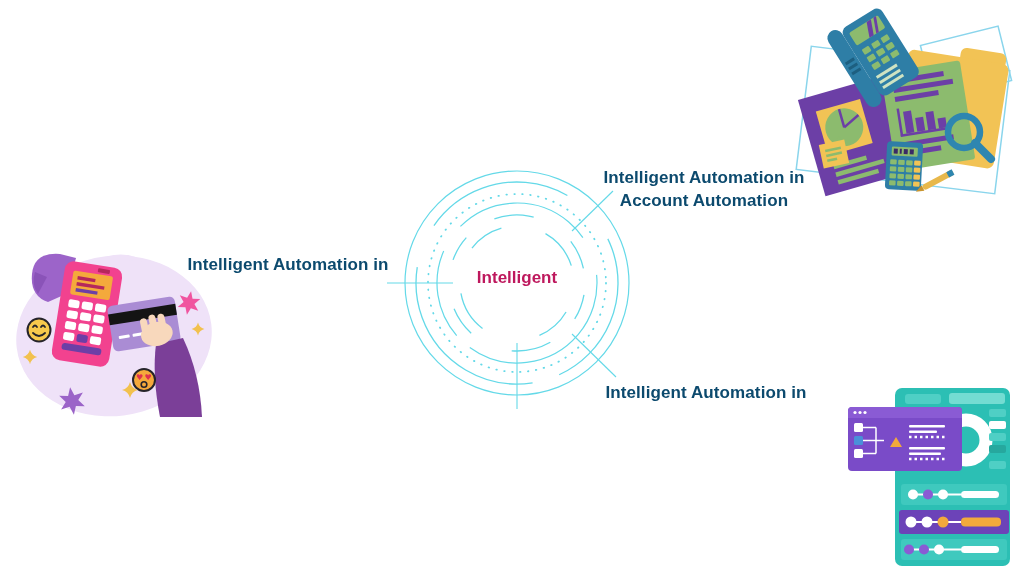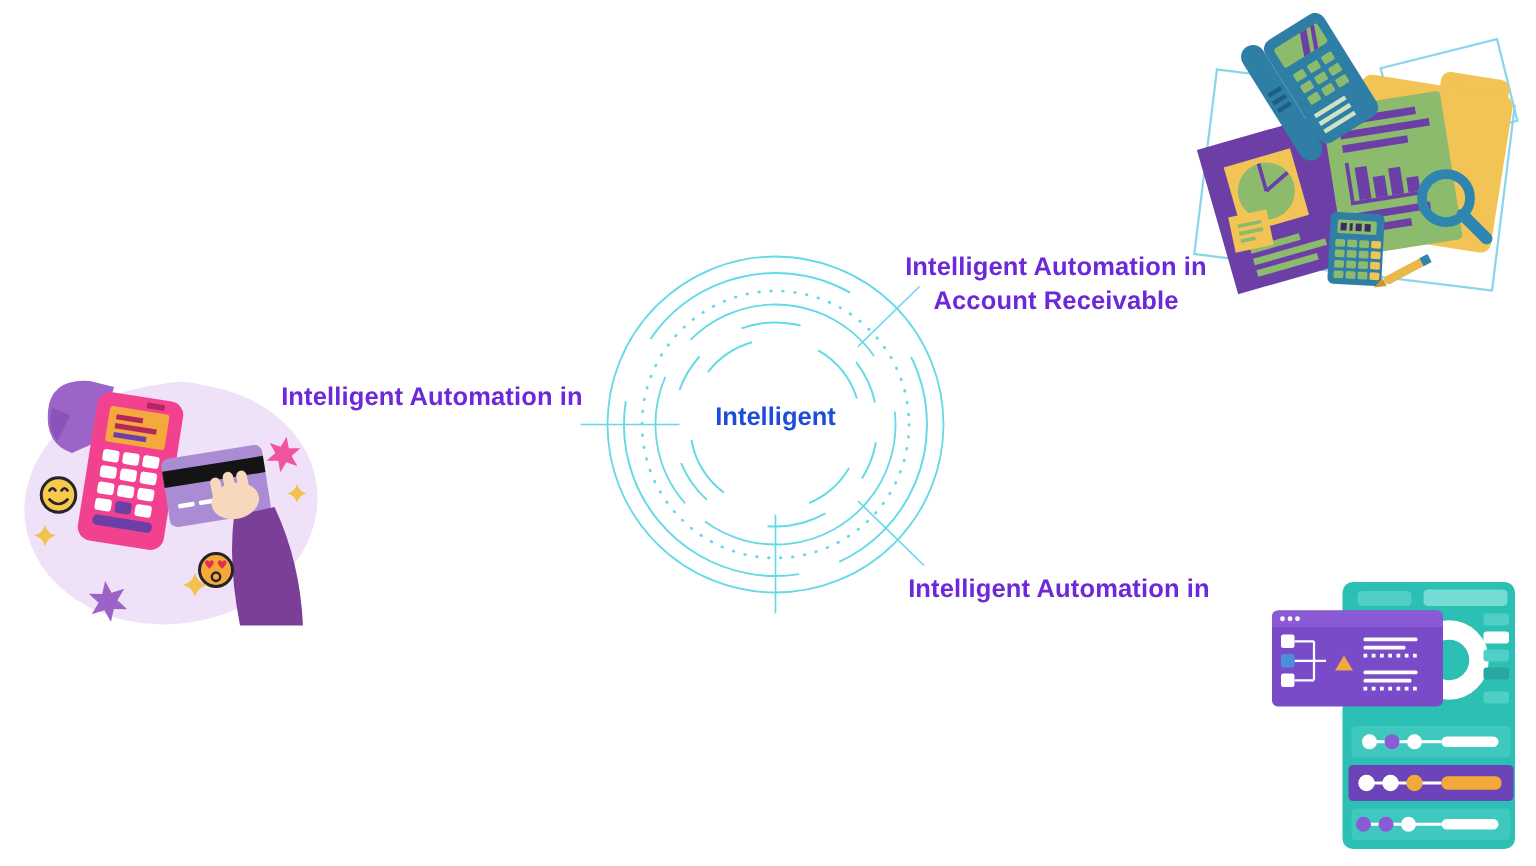--- a/index.html
+++ b/index.html
@@ -1,25 +1,25 @@
 <!DOCTYPE html>
 <html><head>
 <meta charset="utf-8">
 <style>
   html,body{margin:0;padding:0;background:#ffffff;}
   .canvas{
     position:relative;width:1024px;height:577px;background:#ffffff;
     overflow:hidden;font-family:"Liberation Sans", sans-serif;
   }
   .node-label{
-    position:absolute;text-align:center;font-weight:700;color:#6d28d9;
+    position:absolute;text-align:center;font-weight:700;color:#0c4a6e;
     font-size:17px;line-height:23px;letter-spacing:.1px;
   }
   .center-label{
-    position:absolute;text-align:center;font-weight:700;color:#1d4ed8;
+    position:absolute;text-align:center;font-weight:700;color:#be185d;
     font-size:17px;line-height:22px;
   }
   svg{position:absolute;display:block;}
 </style>
 </head>
 <body>
 
 <div class="canvas">
 
   <svg style="left:387px;top:153px;" width="260" height="260" viewBox="0 0 260 260">
@@ -42,21 +42,21 @@
   <div class="center-label" style="left:447px;top:267px;width:140px;">
     <div>Intelligent</div>
   </div>
 
   <div class="node-label" style="left:168px;top:253px;width:240px;">
     <div>Intelligent Automation in</div>
   </div>
 
   <div class="node-label" style="left:579px;top:166px;width:250px;">
     <div>Intelligent Automation in</div>
-    <div>Account Receivable</div>
+    <div>Account Automation</div>
   </div>
 
   <div class="node-label" style="left:556px;top:381px;width:300px;">
     <div>Intelligent Automation in</div>
   </div>
 
   <svg style="left:8px;top:246px;" width="206" height="176" viewBox="0 0 206 176">
     <ellipse cx="106" cy="90" rx="98" ry="80" fill="#efe2f8" transform="rotate(-7 106 90)"></ellipse>
     <path d="M82,16 Q118,0 140,18 Q118,8 96,26 Z" fill="#efe2f8"></path>
 

